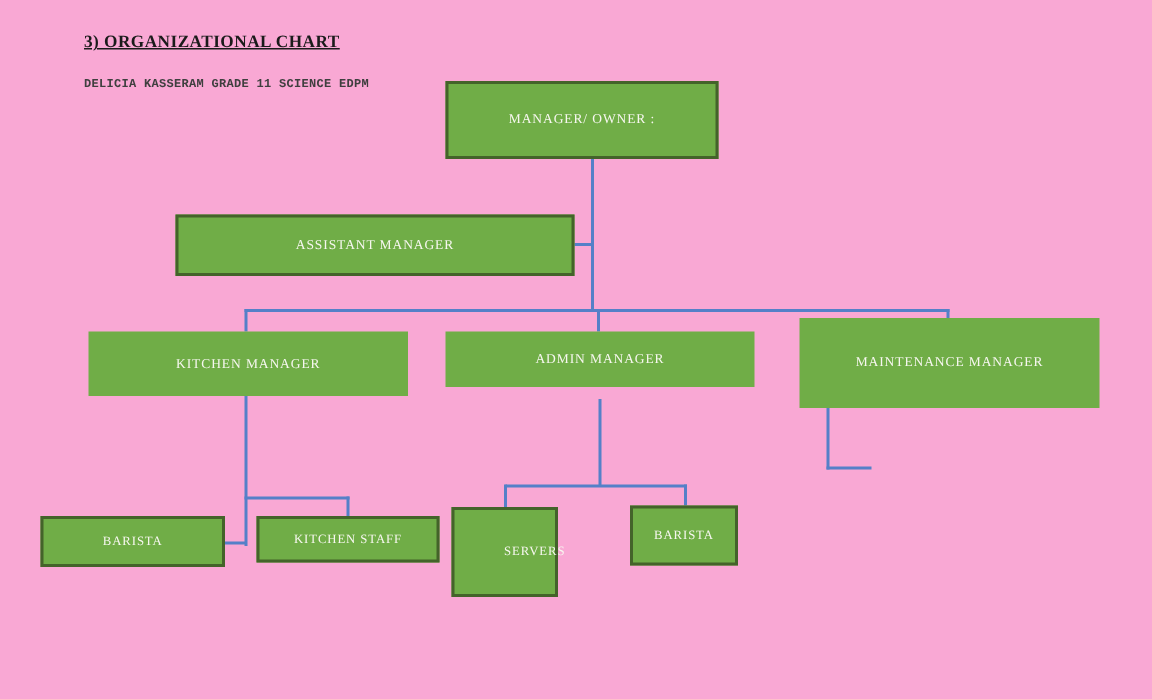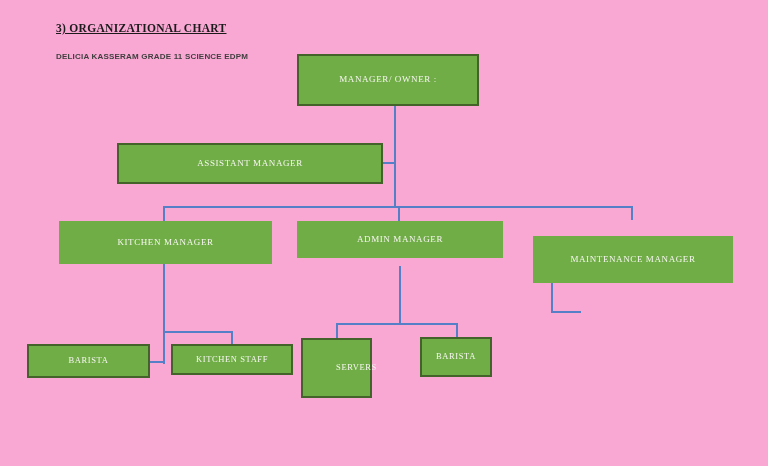--- a/index.html
+++ b/index.html
@@ -13,21 +13,21 @@
   .page-title {
     position:absolute; left:56px; top:22px;
     font-family:"Liberation Serif", serif;
     font-size:11.5px; font-weight:700;
     letter-spacing:0.3px;
     color:#1b1b1b;
     text-decoration:underline;
   }
   .page-subtitle {
     position:absolute; left:56px; top:52px;
-    font-family:Liberation Sans, sans-serif;
+    font-family:Liberation Mono, monospace;
     font-size:8px; font-weight:700;
     letter-spacing:0.2px;
     color:#3f3f3f;
   }
   .box {
     position:absolute;
     box-sizing:border-box;
     background:#70AD47;
     display:flex; align-items:center; justify-content:center;
     text-align:center;
@@ -40,21 +40,21 @@
     letter-spacing:0.6px;
     line-height:1.1;
     padding:0 4px;
   }
   .box.small span { font-size:8.5px; }
 
   .n-owner       { left:297px; top:54px;  width:182px; height:52px; }
   .n-assistant   { left:117px; top:143px; width:266px; height:41px; }
   .n-kitchen     { left:59px;  top:221px; width:213px; height:43px; }
   .n-admin       { left:297px; top:221px; width:206px; height:37px; }
-  .n-maintenance { left:533px; top:236px; width:200px; height:47px; }
+  .n-maintenance { left:533px; top:212px; width:200px; height:60px; }
   .n-barista1    { left:27px;  top:344px; width:123px; height:34px; }
   .n-kitchenstaff{ left:171px; top:344px; width:122px; height:31px; }
   .n-servers     { left:301px; top:338px; width:71px;  height:60px;padding-left:40px; }
   .n-barista2    { left:420px; top:337px; width:72px;  height:40px; }
   .n-cleaners    { left:581px; top:293px; width:121px; height:41px; }
 
   .line { position:absolute; background:#5580C8; }
   .c-root-v       { left:394px; top:105px; width:2px;  height:102px; }
   .c-dist-h       { left:163px; top:206px; width:470px; height:2px; }
   .c-kitchen-drop { left:163px; top:206px; width:2px;  height:15px; }

